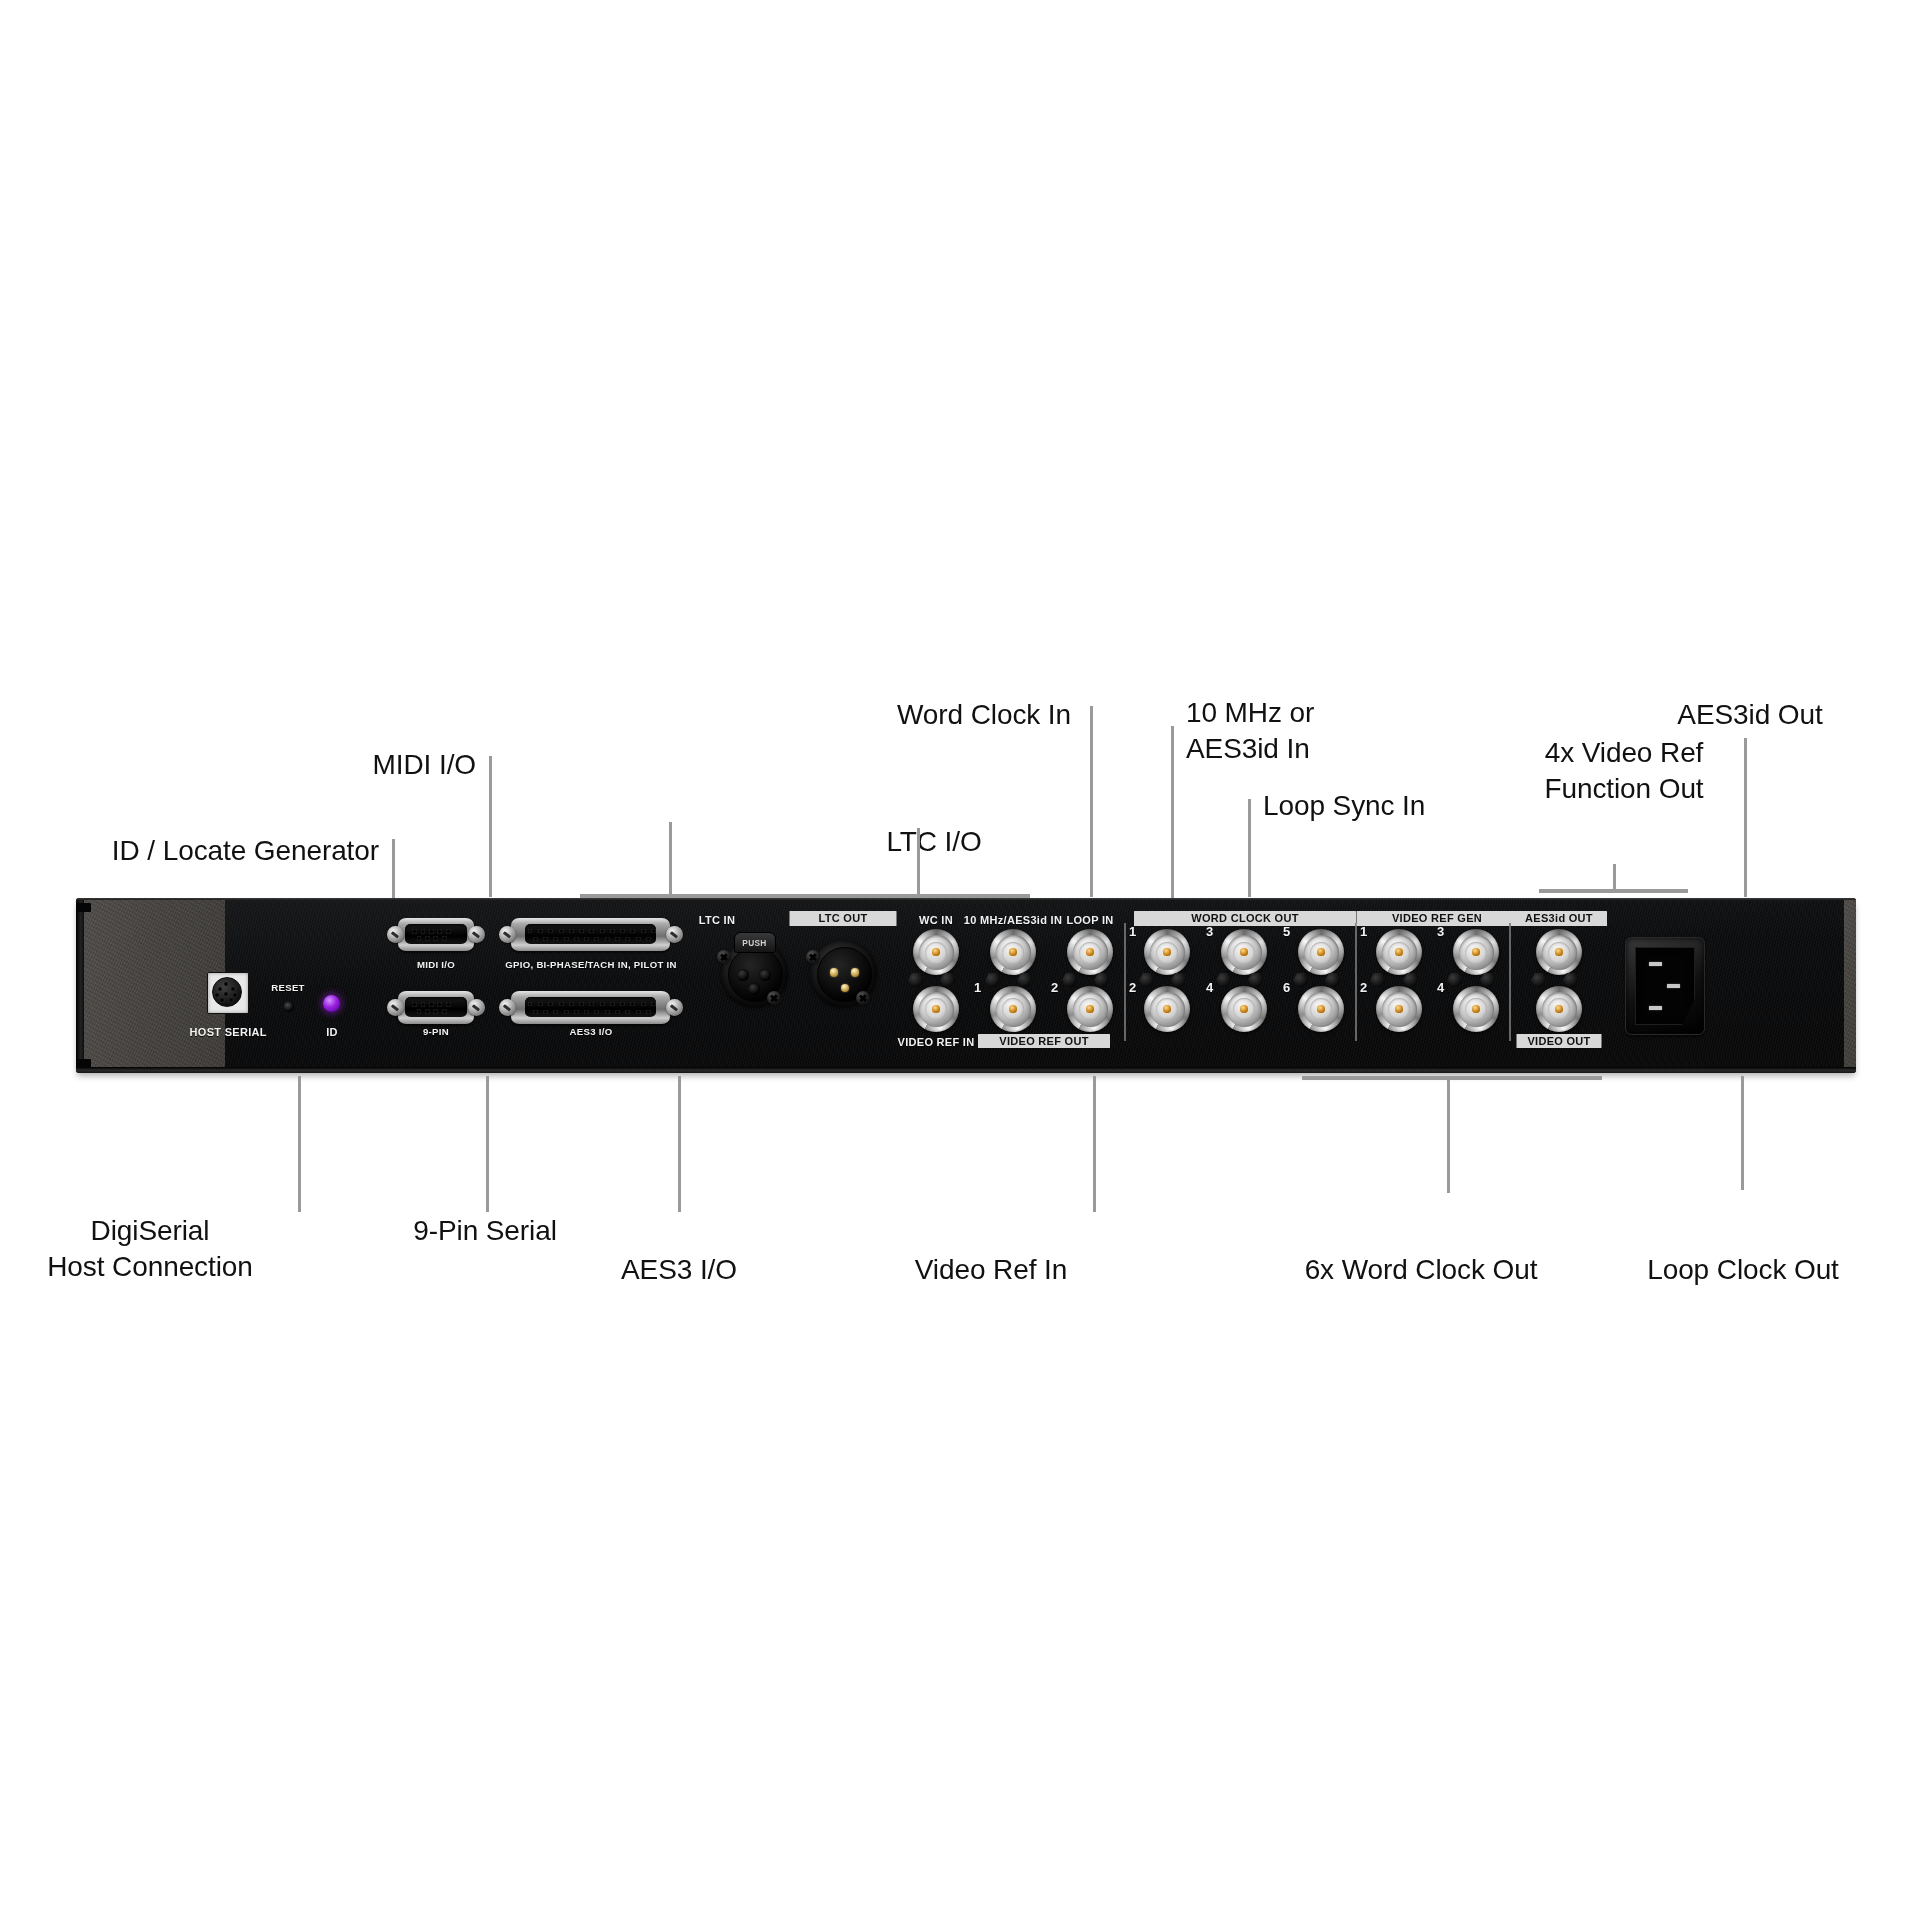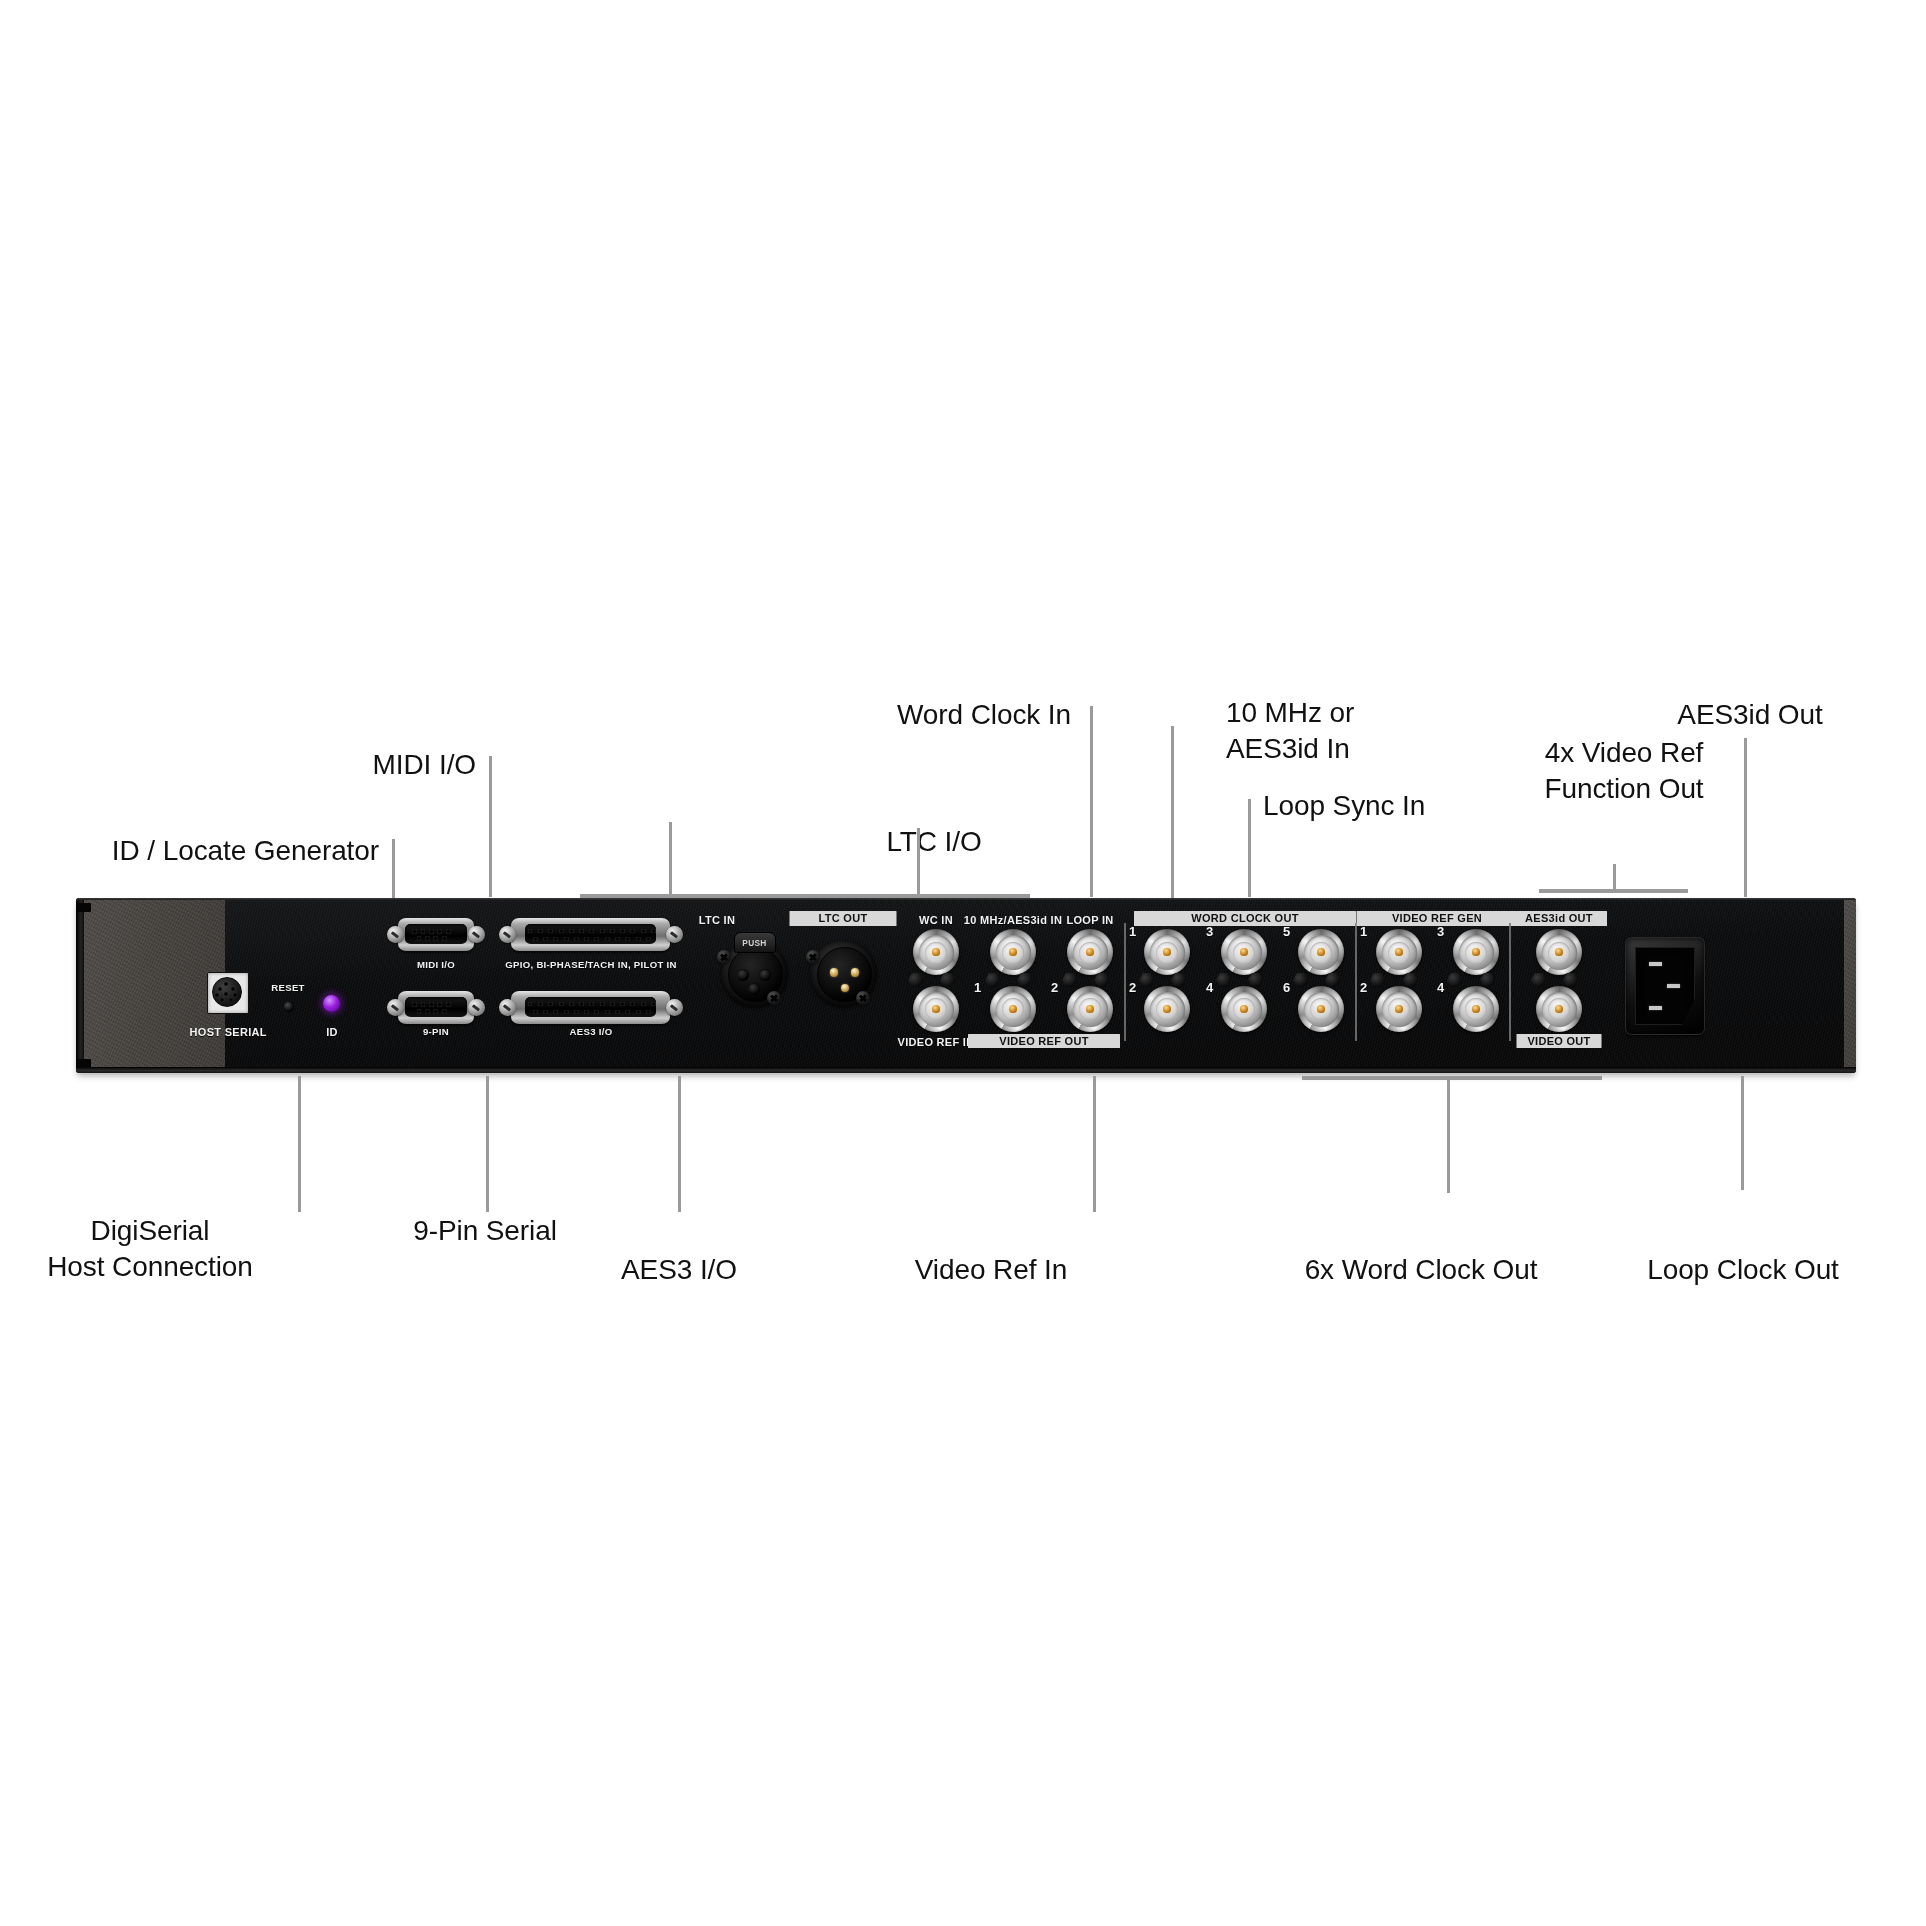--- a/index.html
+++ b/index.html
@@ -240,21 +240,21 @@
 
   <div class="callout r" style="left:379px;top:833px;">ID / Locate Generator</div>
 
   <div class="callout r" style="left:476px;top:747px;">MIDI I/O</div>
 
 
   <div class="callout c" style="left:984px;top:697px;">Word Clock In</div>
 
   <div class="callout c" style="left:934px;top:824px;">LTC I/O</div>
 
-  <div class="callout l" style="left:1186px;top:695px;margin-left:40px;">10 MHz or
+  <div class="callout l" style="left:1186px;top:695px;">10 MHz or
 AES3id In</div>
 
   <div class="callout l" style="left:1263px;top:788px;">Loop Sync In</div>
 
   <div class="callout c" style="left:1624px;top:735px;">4x Video Ref
 Function Out</div>
 
   <div class="callout c" style="left:1750px;top:697px;">AES3id Out</div>
 
   <div class="lead-v" style="left:392px;top:839px;height:180px;"></div>
@@ -479,21 +479,21 @@
       <div class="bnc" style="left:842px;top:86px;">
         <div class="outer"></div>
           <div class="mid"></div>
           <div class="well"></div>
           <div class="core"></div>
       </div>
       <div class="silk num" style="left:826px;top:80px;">2</div>
       <div class="hexnut" style="left:837px;top:73px;"></div>
       <div class="hexnut" style="left:869px;top:73px;"></div>
 
-      <div class="silkbar" style="left:819px;top:134px;width:152px;">VIDEO REF OUT</div>
+      <div class="silkbar" style="left:819px;top:134px;width:132px;">VIDEO REF OUT</div>
 
       <div class="divider" style="left:899px;top:23px;height:118px;"></div>
 
       <div class="silkbar" style="left:1020px;top:11.6px;width:222px;">WORD CLOCK OUT</div>
 
       <div class="bnc" style="left:919px;top:29.5px;">
         <div class="outer"></div>
           <div class="mid"></div>
           <div class="well"></div>
           <div class="core"></div>

